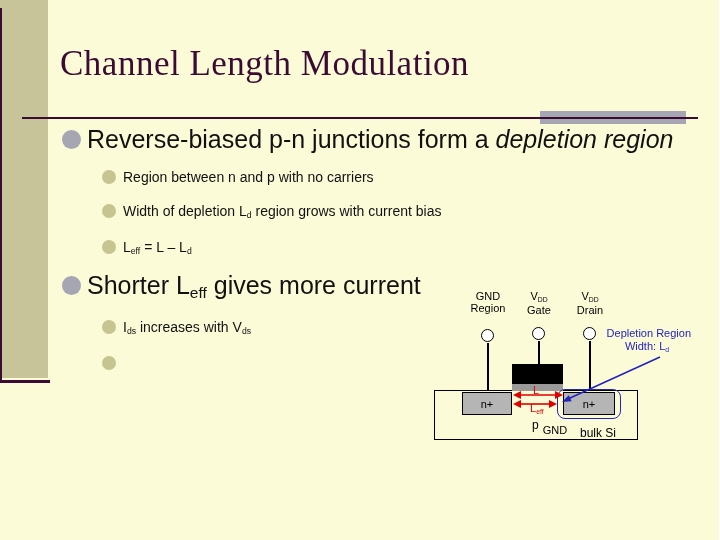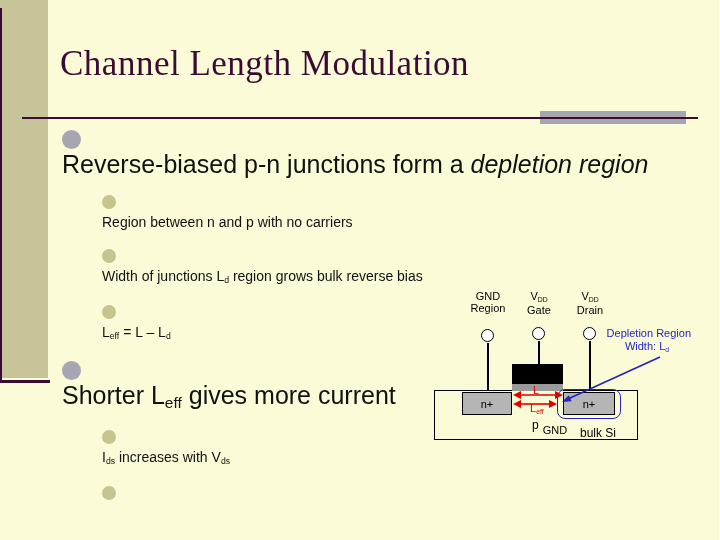--- a/index.html
+++ b/index.html
@@ -14,21 +14,21 @@
   
   .title {
     position:absolute; left:60px; top:44px; margin:0;
     font-family:"Liberation Serif", serif; font-weight:400;
     font-size:35px; color:#3C0B33; letter-spacing:0.5px;
   }
   .rule-gray { position:absolute; left:540px; top:111px; width:146px; height:13px; background:#A6A5B2; }
   .rule { position:absolute; left:22px; top:117px; width:676px; height:2px; background:#3C0B33; }
   
   .content { position:absolute; left:62px; top:124px; width:644px; }
-  .li { display:flex; align-items:flex-start;flex-direction:column; }
+  .li { display:flex; align-items:flex-start; }
   .l1 { font-size:25px; line-height:30px; margin-bottom:10px; }
   .l2 { font-size:14px; line-height:26px; margin-left:40px; margin-bottom:8px; }
   .b1 { flex:none; width:19px; height:19px; border-radius:50%; background:#A6A5B2; margin:6px 6px 0 0; }
   .b2 { flex:none; width:14px; height:14px; border-radius:50%; background:#C6C58F; margin:6px 7px 0 0; }
   .it { font-style:italic; }
   .sub { font-size:62%; position:relative; top:0.28em; }
   
   .diagram { position:absolute; left:430px; top:288px; width:270px; height:160px; font-size:11px; color:#000; }
   .term { position:absolute; top:2px; width:70px; text-align:center; line-height:12px; }
   .term-src { left:23px; } .term-gate { left:74px; } .term-drain { left:125px; }
@@ -76,21 +76,21 @@
     <div class="li l1">
       <span class="b1"></span>
       <span class="txt"><span>Reverse-biased p-n junctions form a </span><span class="it">depletion region</span></span>
     </div>
     <div class="li l2">
       <span class="b2"></span>
       <span class="txt"><span>Region between n and p with no carriers</span></span>
     </div>
     <div class="li l2">
       <span class="b2"></span>
-      <span class="txt"><span>Width of junctions L</span><span class="sub">d</span><span> region grows bulk reverse bias</span></span>
+      <span class="txt"><span>Width of depletion L</span><span class="sub">d</span><span> region grows with current bias</span></span>
     </div>
     <div class="li l2">
       <span class="b2"></span>
       <span class="txt"><span>L</span><span class="sub">eff</span><span> = L – L</span><span class="sub">d</span></span>
     </div>
     <div class="li l1">
       <span class="b1"></span>
       <span class="txt"><span>Shorter L</span><span class="sub">eff</span><span> gives more current</span></span>
     </div>
     <div class="li l2">

